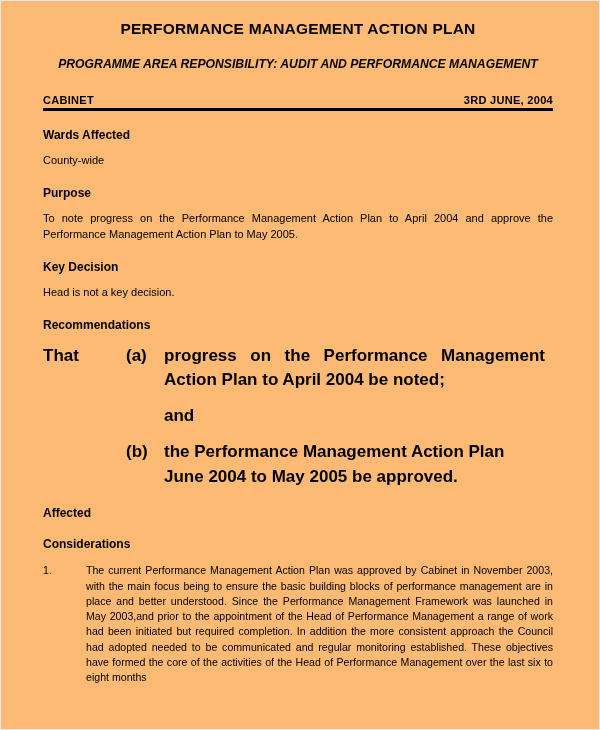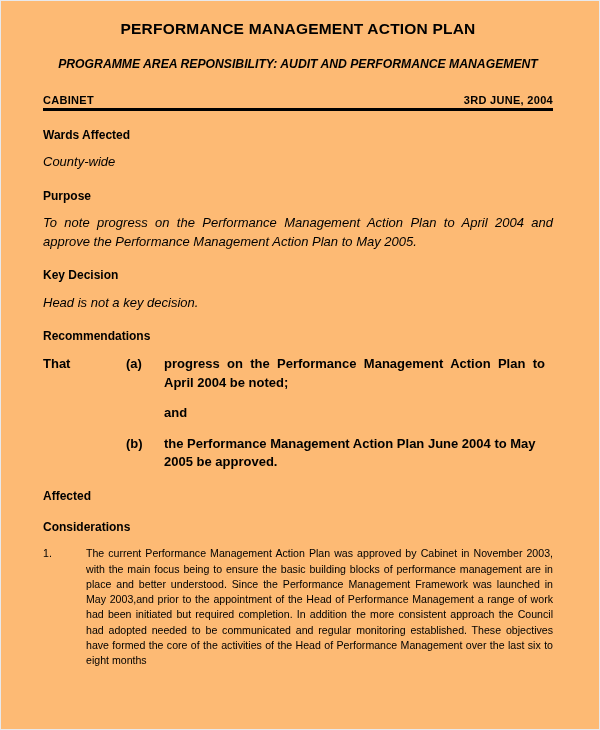--- a/index.html
+++ b/index.html
@@ -61,38 +61,37 @@
   }
 
   
   .section-heading {
     font-size: 12px;
     font-weight: bold;
     margin: 17px 0 0 0;
     line-height: 1.2;
   }
   .body-text {
-    font-size: 13px;
+    font-size: 11px;
     line-height: 1.42;
     text-align: justify;
     margin: 11px 0 0 0;
-    font-style: italic;
   }
   .body-text.plain {
     text-align: left;
   }
 
   
   .rec-block {
     margin-top: 12px;
   }
   .rec-row {
     display: flex;
     align-items: flex-start;
-    font-size: 13px;
+    font-size: 17px;
     line-height: 1.42;
   }
   .rec-row + .rec-row {
     margin-top: 12px;
   }
   .rec-lead {
     width: 83px;
     flex: 0 0 83px;
     font-weight: bold;
   }

